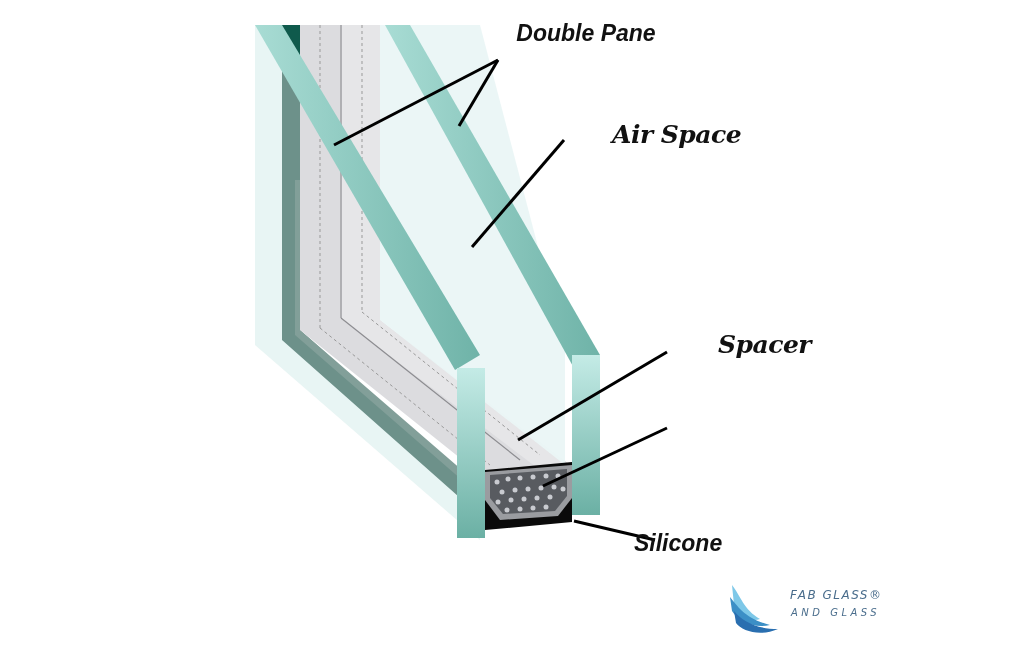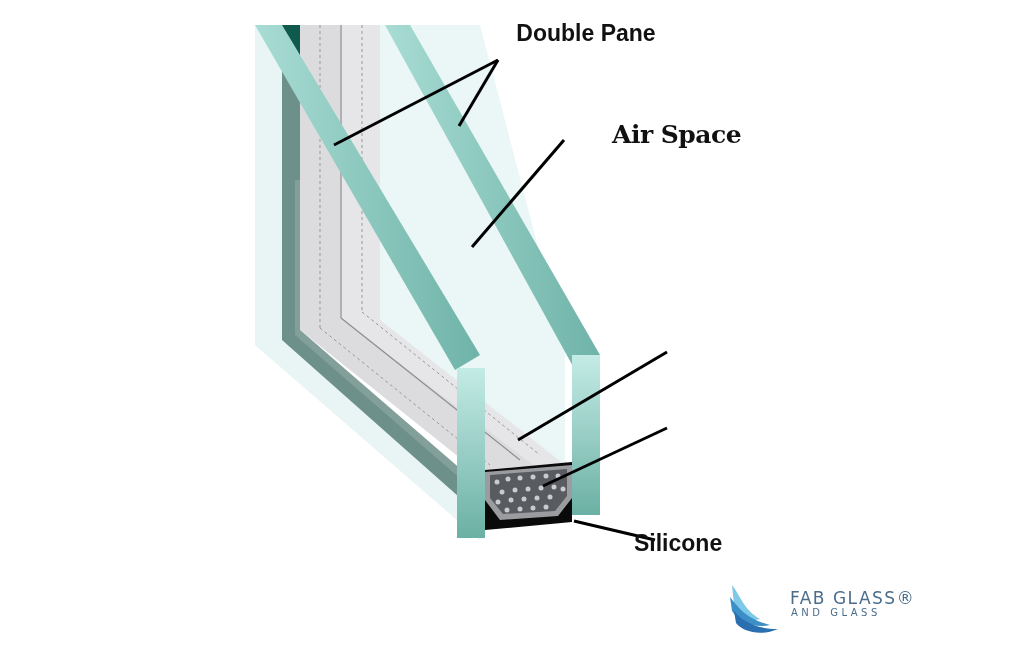--- a/index.html
+++ b/index.html
@@ -1,16 +1,16 @@
 <!DOCTYPE html>
 <html><head>
 <meta charset="utf-8">
 <style>
   html,body{margin:0;padding:0;background:#fff;}
-  #stage{position:relative;width:1034px;height:650px;overflow:hidden;background:#fff;}
+  #stage{position:relative;width:1034px;height:650px;overflow:hidden;background:#fff;font-style:italic;}
   svg{position:absolute;left:0;top:0;}
   .lbl{position:absolute;color:#111;white-space:nowrap;}
   .sans{font-family:"Liberation Sans",sans-serif;font-weight:bold;font-size:23px;text-align:center;line-height:30px;}
   .serif{font-family:"DejaVu Serif",serif;font-size:25px;font-weight:bold;letter-spacing:-0.5px;margin-left:40px;}
   .logo-text{position:absolute;font-family:"DejaVu Sans",sans-serif;color:#4a6d8c;}
 </style>
 </head>
 <body>
 
 <div id="stage">
@@ -89,17 +89,18 @@
       <path d="M2,0 C10,10 14,25 30,34 C20,38 8,30 4,20 Z" fill="#7ec8e8"></path>
       <path d="M0,12 C8,22 16,34 40,40 C24,44 8,36 2,26 Z" fill="#3c8fc6"></path>
       <path d="M4,26 C12,36 26,44 48,44 C30,52 12,46 6,38 Z" fill="#2a6fb0"></path>
     </g>
   </svg>
 
   <div class="lbl sans" style="left:500px;top:18px;width:172px;">
     <div>Double Pane</div>
   </div>
   <div class="lbl serif" style="left:572px;top:120px;">Air Space</div>
+  <div class="lbl serif" style="left:678px;top:330px;">Spacer</div>
   <div class="lbl sans" style="left:634px;top:528px;text-align:center;">Silicone</div>
 
-  <div class="logo-text" style="left:790px;top:588px;font-size:17px;letter-spacing:1.5px;">FAB GLASS®</div>
+  <div class="logo-text" style="left:790px;top:588px;font-size:12px;letter-spacing:1.5px;">FAB GLASS®</div>
   <div class="logo-text" style="left:791px;top:607px;font-size:10px;letter-spacing:3.5px;">AND GLASS</div>
 </div>
 
 </body></html>

